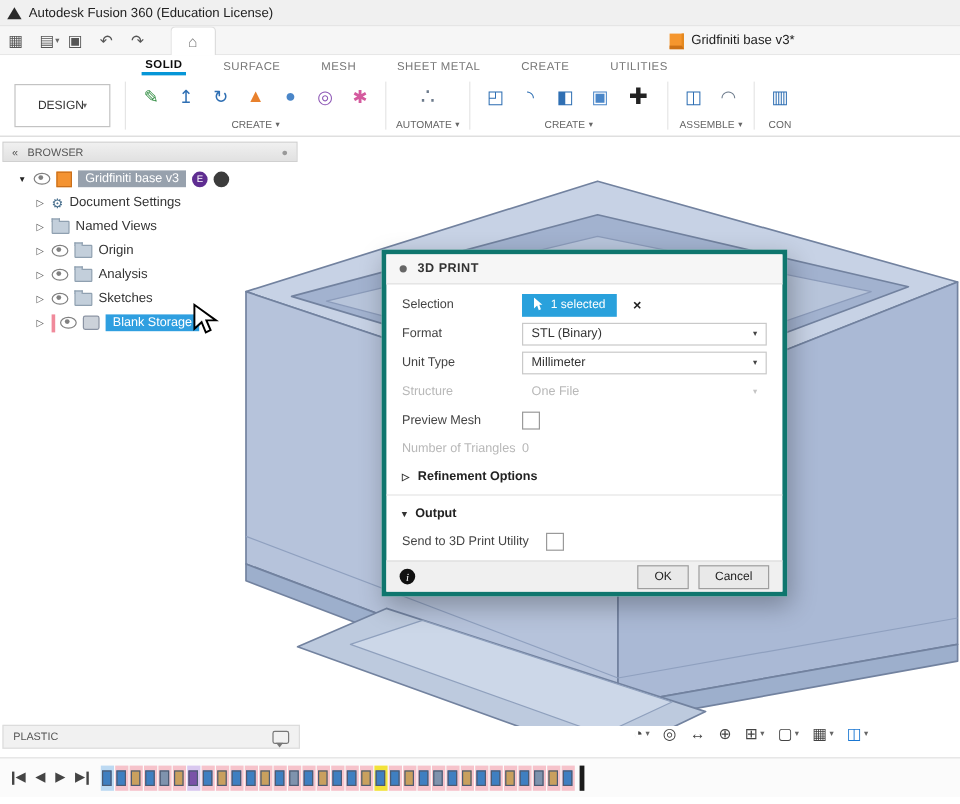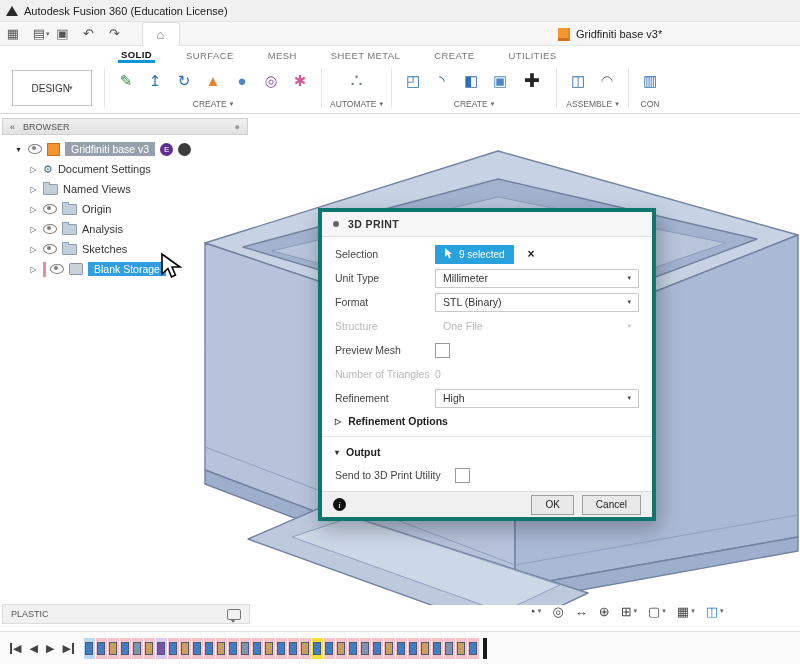--- a/index.html
+++ b/index.html
@@ -320,59 +320,52 @@
       <span class="dgrip"></span>
       <span>3D PRINT</span>
     </div>
     <div class="dbody">
       <div class="drow">
         <span class="dlabel">Selection</span>
         <div class="chip">
           <svg width="9" height="12" viewBox="0 0 9 12">
               <polygon points="1,0 1,9 3.6,6.6 5,10.6 6.8,9.8 5.4,6 8,6" fill="#fff"></polygon>
             </svg>
-          <span>9 selected</span>
+          <span>1 selected</span>
         </div>
         <span class="xbtn">×</span>
+      </div>
+      <div class="drow">
+        <span class="dlabel">Format</span>
+        <div class="dselect">
+          <span>STL (Binary)</span>
+          <span class="dar">▾</span>
+        </div>
       </div>
       <div class="drow">
         <span class="dlabel">Unit Type</span>
         <div class="dselect">
           <span>Millimeter</span>
           <span class="dar">▾</span>
         </div>
       </div>
       <div class="drow">
-        <span class="dlabel">Format</span>
-        <div class="dselect">
-          <span>STL (Binary)</span>
-          <span class="dar">▾</span>
-        </div>
-      </div>
-      <div class="drow">
         <span class="dlabel dis">Structure</span>
         <div class="dselect dis">
           <span>One File</span>
           <span class="dar">▾</span>
         </div>
       </div>
       <div class="drow">
         <span class="dlabel">Preview Mesh</span>
         <span class="cb"></span>
       </div>
       <div class="drow">
         <span class="dlabel dis">Number of Triangles</span>
         <span class="dval-dis">0</span>
-      </div>
-      <div class="drow">
-        <span class="dlabel">Refinement</span>
-        <div class="dselect">
-          <span>High</span>
-          <span class="dar">▾</span>
-        </div>
       </div>
       <div class="sect">
         <span class="tri">▷</span>
         <span>Refinement Options</span>
       </div>
       <div class="ddiv"></div>
       <div class="sect">
         <span class="tri">▾</span>
         <span>Output</span>
       </div>

